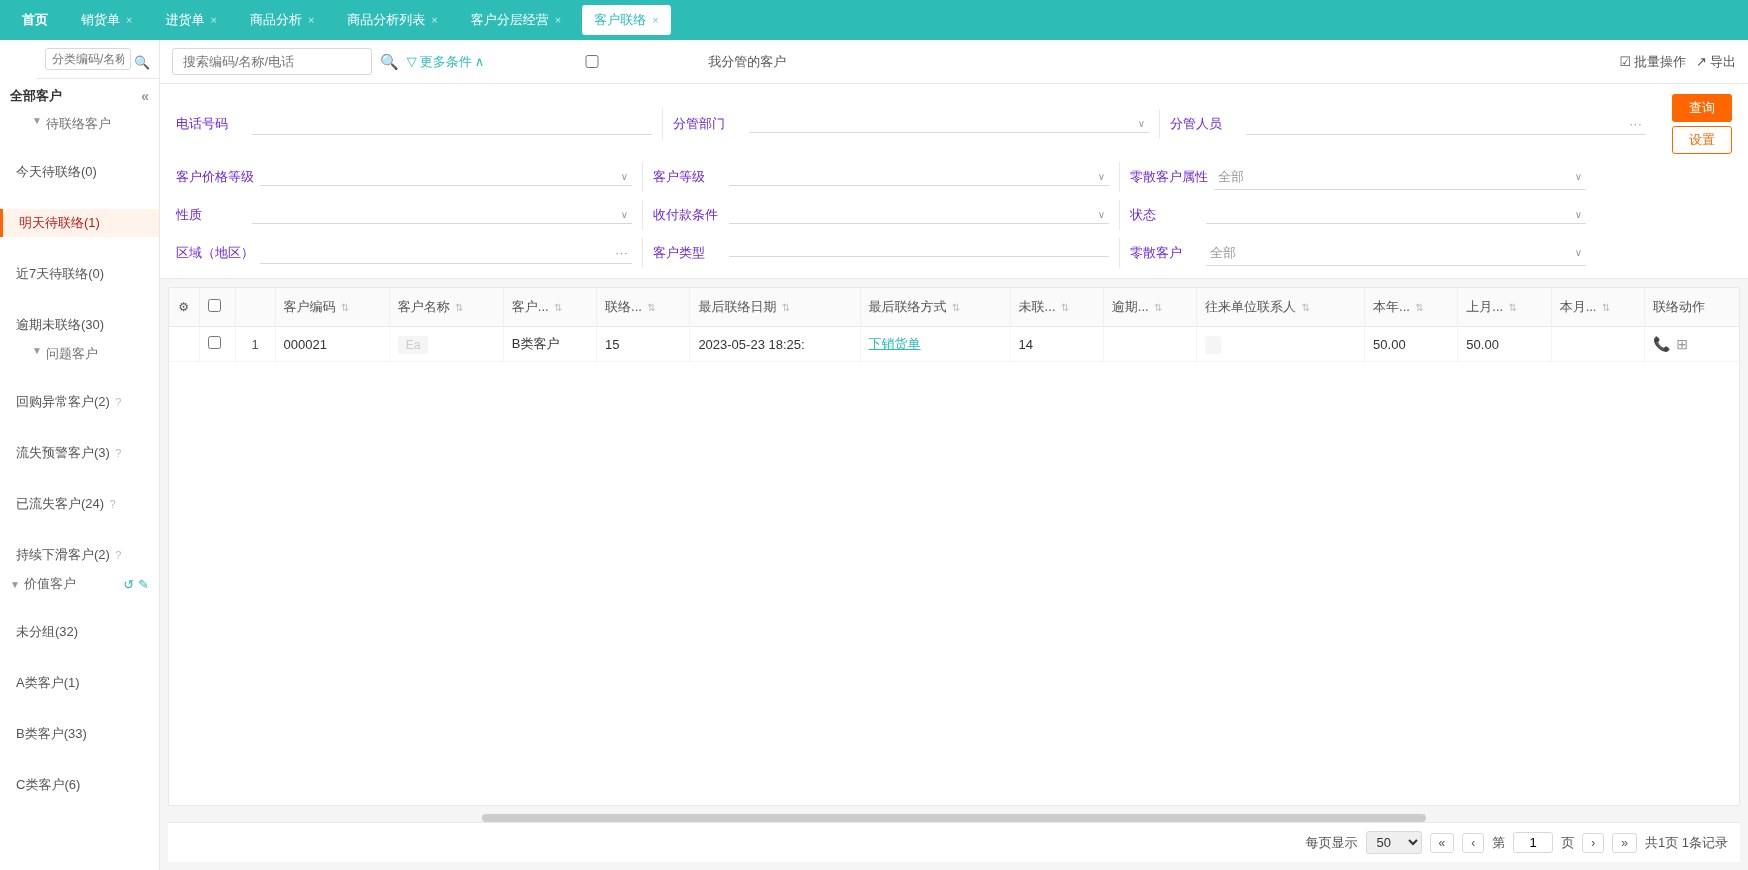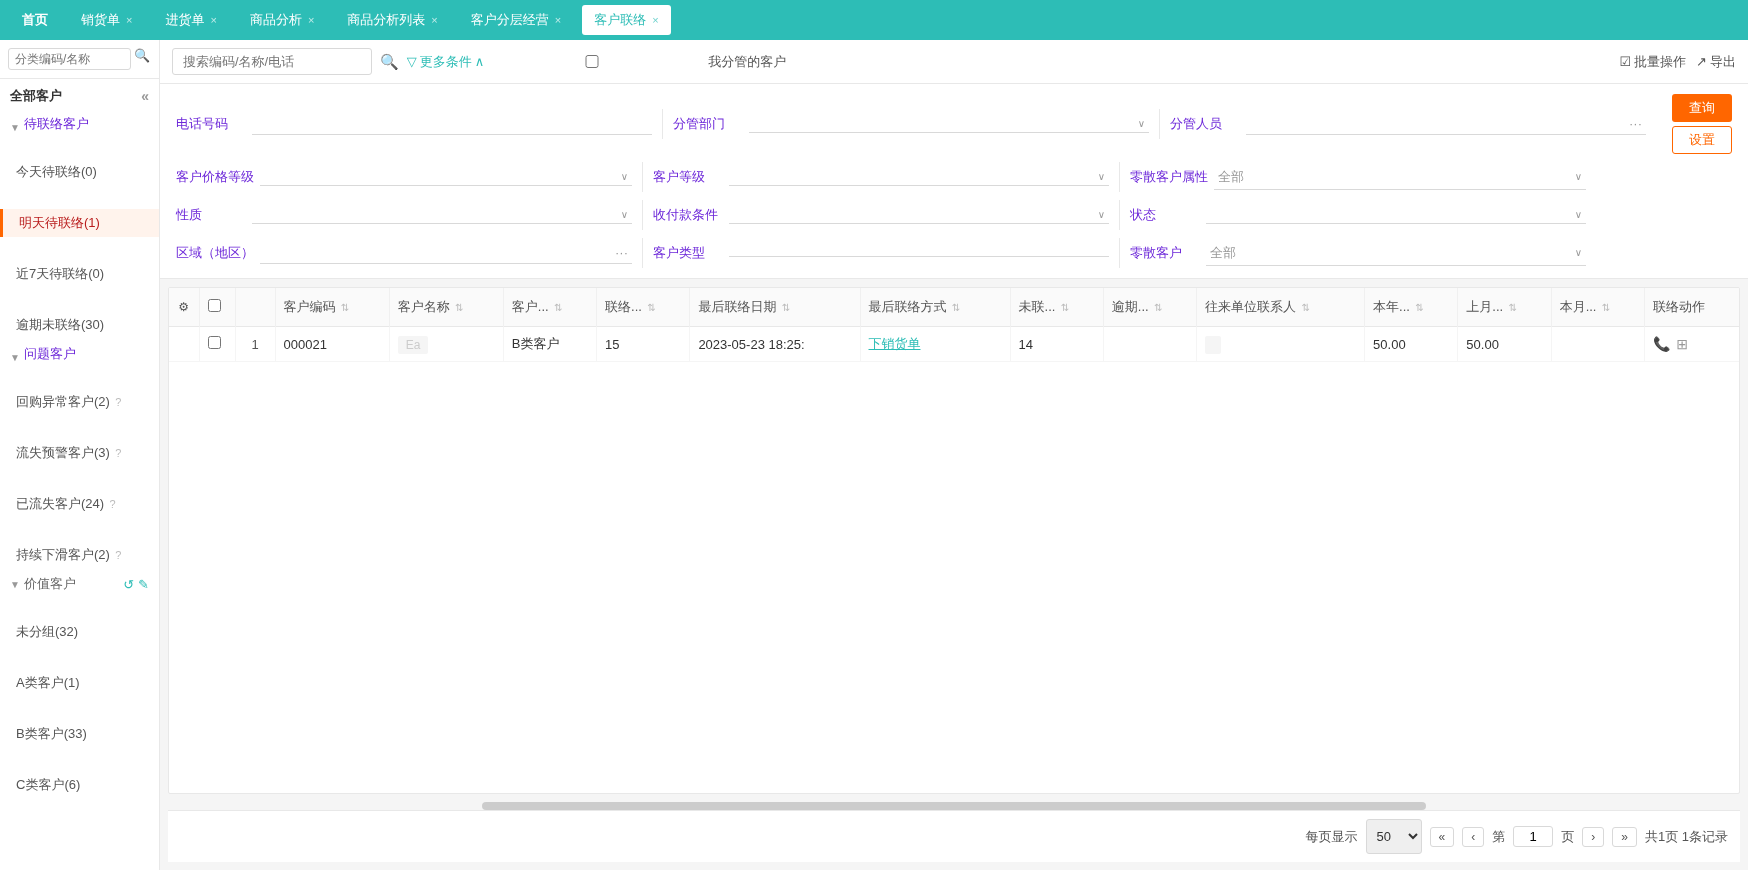--- a/index.html
+++ b/index.html
@@ -43,22 +43,23 @@
       background: #fff;
       border-right: 1px solid #e8e8e8;
       display: flex;
       flex-direction: column;
       overflow-y: auto;
       flex-shrink: 0;
     }
     .sidebar-search {
       padding: 8px;
       display: flex;
-      align-items: flex-start;
+      align-items: flex-end;
       border-bottom: 1px solid #e8e8e8;
+      margin-left: 37px;
     }
     .sidebar-search input {
       border: 1px solid #d9d9d9;
       border-radius: 3px;
       padding: 3px 6px;
       font-size: 12px;
       width: 100%;
       outline: none;
       color: #999;
     }
@@ -68,25 +69,26 @@
       align-items: center;
       justify-content: space-between;
       padding: 8px 10px 4px;
       font-weight: bold;
       font-size: 13px;
       color: #333;
     }
     .sidebar-header .collapse-btn { color: #999; cursor: pointer; font-size: 14px; }
     .sidebar-section-title {
       padding: 6px 10px 2px;
-      color: #6d28d9;
+      color: #737373;
       font-size: 12px;
       display: flex;
-      align-items: flex-end;
+      align-items: flex-start;
       gap: 4px;
+      margin-left: 22px;
     }
     .sidebar-section-title::before { content: '▼'; font-size: 10px; color: #999; }
     .sidebar-item {
       padding: 5px 10px 5px 16px;
       color: #555;
       cursor: pointer;
       font-size: 12px;
       white-space: nowrap;
       overflow: hidden;
       text-overflow: ellipsis;
@@ -285,21 +287,21 @@
       align-items: center;
       justify-content: flex-end;
       gap: 8px;
       font-size: 13px;
       color: #555;
       margin: 0 8px 8px;
     }
     .page-size-select {
       border: 1px solid #d9d9d9;
       border-radius: 3px;
-      padding: 8px 6px;
+      padding: 2px 6px;
       font-size: 13px;
       color: #333;
       cursor: pointer;
     }
     .page-nav-btn {
       background: none;
       border: 1px solid #d9d9d9;
       border-radius: 3px;
       padding: 2px 8px;
       cursor: pointer;

